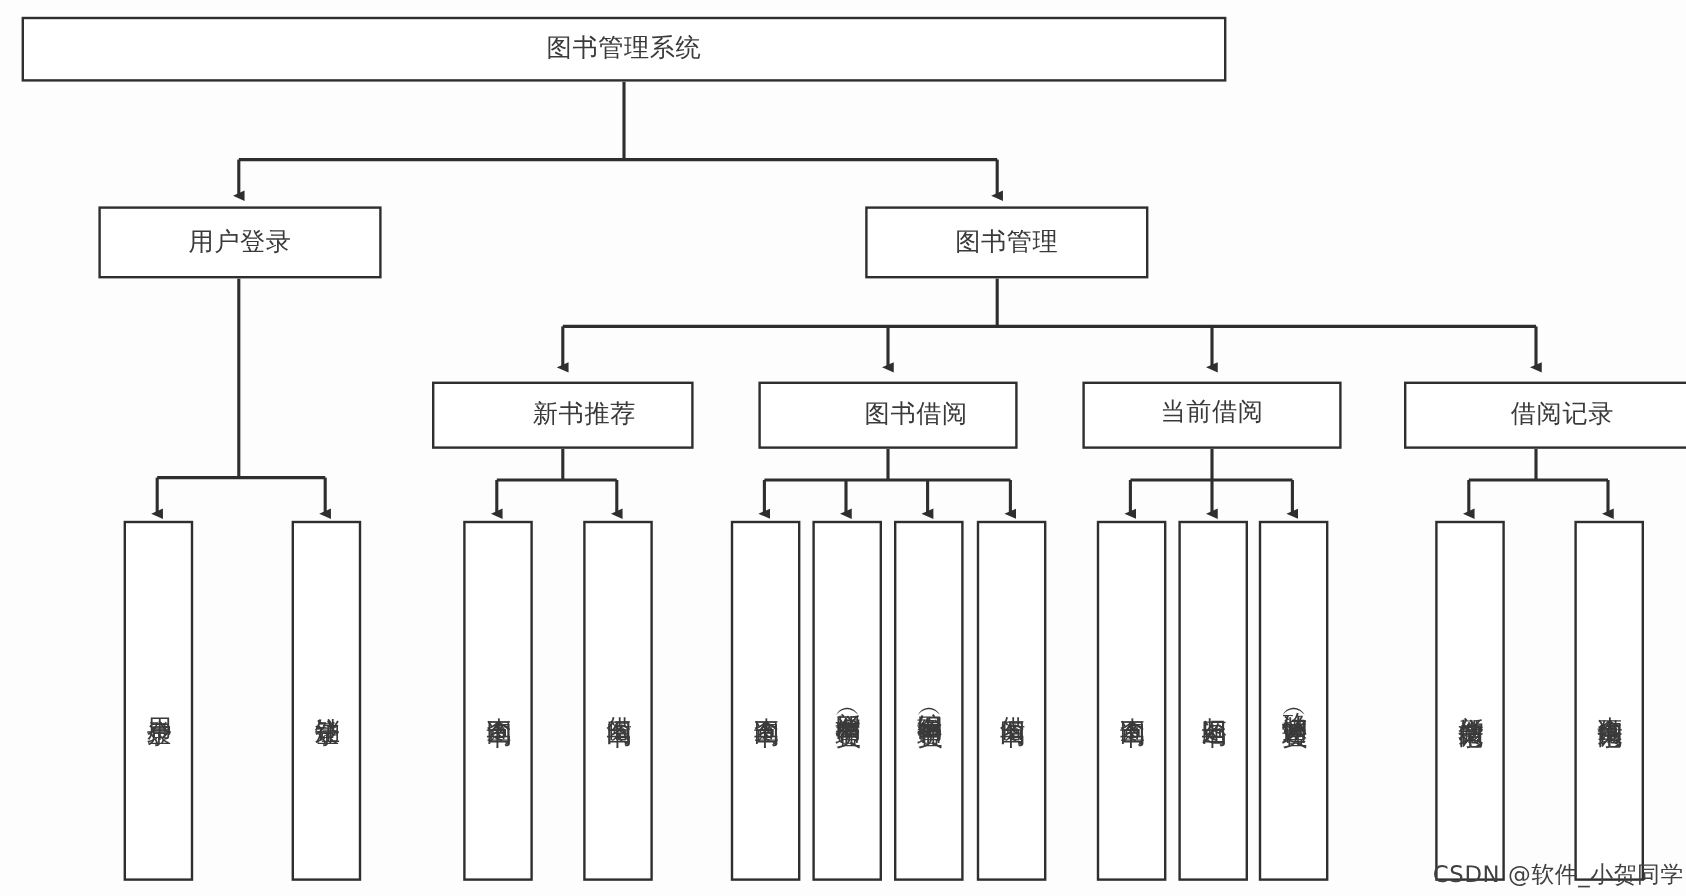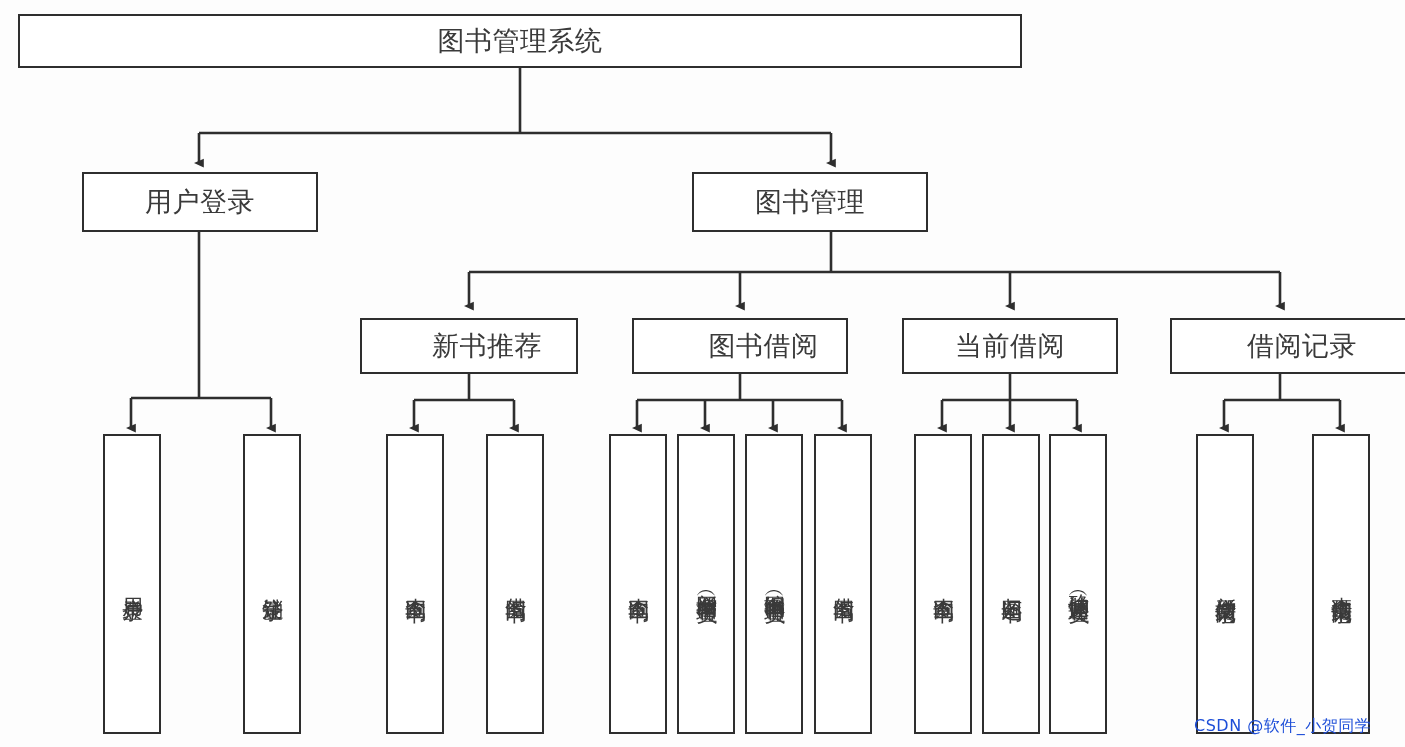--- a/index.html
+++ b/index.html
@@ -30,41 +30,41 @@
     box-sizing: border-box;
     border: 2.6px solid #2e2e2e;
     background: #ffffff;
     display: flex;
     align-items: center;
     justify-content: center;
     color: #3a3a3a;
     z-index: 2;
   }
   .node.h {
-    font-size: 27px;
+    font-size: 21px;
     letter-spacing: 0.5px;
     line-height: 1.1;
   }
   .node.v {
     writing-mode: vertical-rl;
     text-orientation: upright;
     font-size: 21px;
     line-height: 1.22;
     letter-spacing: 1.5px;
     padding: 6px 0;
   }
   .node.v .lbl {
     writing-mode: vertical-rl;
     text-orientation: upright;
     white-space: nowrap;
   }
   .watermark {
     position: absolute;
-    font-size: 16px;
-    color: #1d4ed8;
+    font-size: 19px;
+    color: #404040;
     white-space: nowrap;
     z-index: 5;
     letter-spacing: 0.5px;
   }
 </style>
 </head>
 <body>
 
 <div id="canvas">
 
@@ -118,31 +118,31 @@
     </g>
   </svg>
 
   <div class="node h" style="left:18px; top:14px; width:1004px; height:54px;">
     <span class="lbl">图书管理系统</span>
   </div>
 
   <div class="node h" style="left:82px; top:172px; width:236px; height:60px;">
     <span class="lbl">用户登录</span>
   </div>
-  <div class="node h" style="left:692px; top:172px; width:236px; height:60px;">
+  <div class="node h" style="left:721px; top:172px; width:236px; height:60px;">
     <span class="lbl">图书管理</span>
   </div>
 
   <div class="node h" style="left:360px; top:318px; width:218px; height:56px;padding-left:36px;">
     <span class="lbl">新书推荐</span>
   </div>
   <div class="node h" style="left:632px; top:318px; width:216px; height:56px;padding-left:47px;">
     <span class="lbl">图书借阅</span>
   </div>
-  <div class="node h" style="left:902px; top:318px; width:216px; height:56px;">
+  <div class="node h" style="left:902px; top:318px; width:216px; height:56px;font-family:Liberation Mono, monospace;">
     <span class="lbl">当前借阅</span>
   </div>
   <div class="node h" style="left:1170px; top:318px; width:264px; height:56px;">
     <span class="lbl">借阅记录</span>
   </div>
 
   <div class="node v" style="left:103px; top:434px; width:58px; height:300px;">
     <span class="lbl">用户登录</span>
   </div>
   <div class="node v" style="left:243px; top:434px; width:58px; height:300px;">

